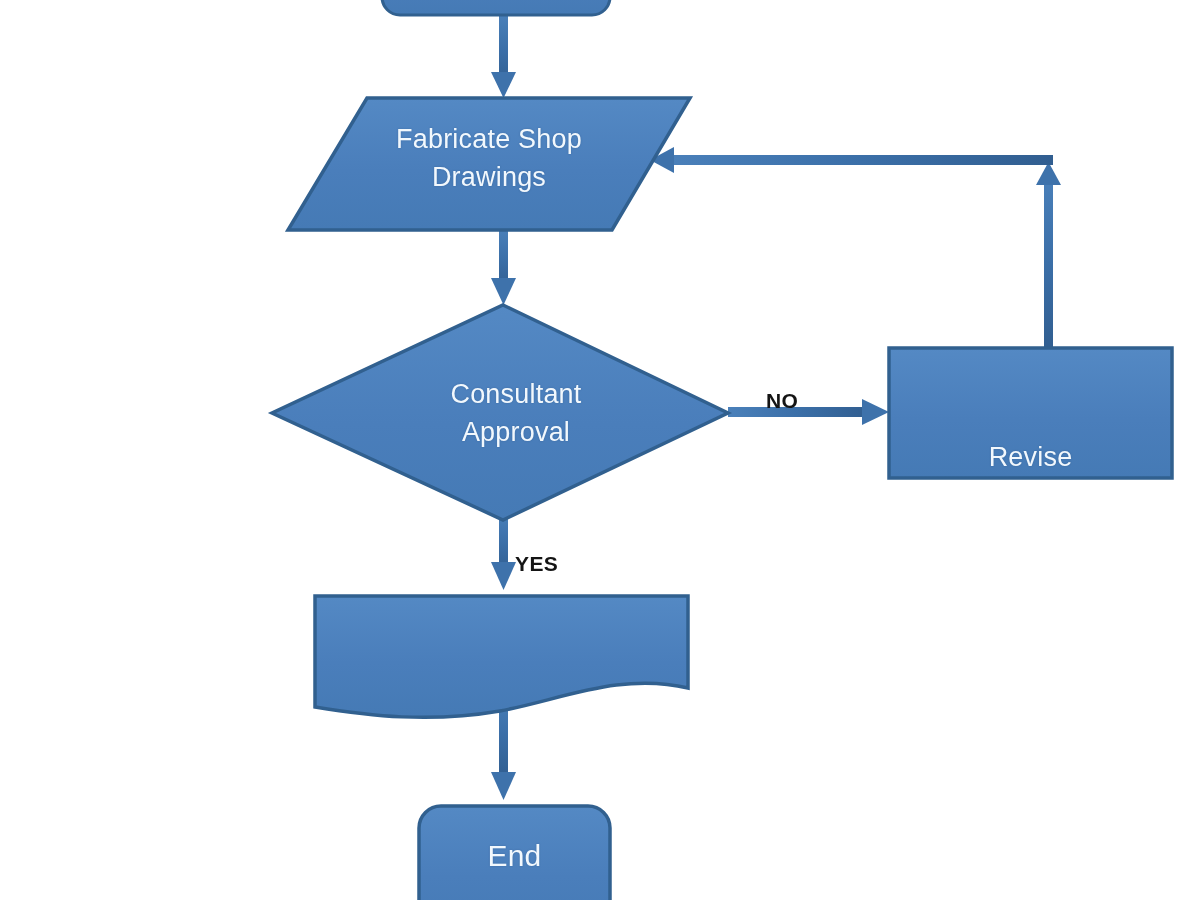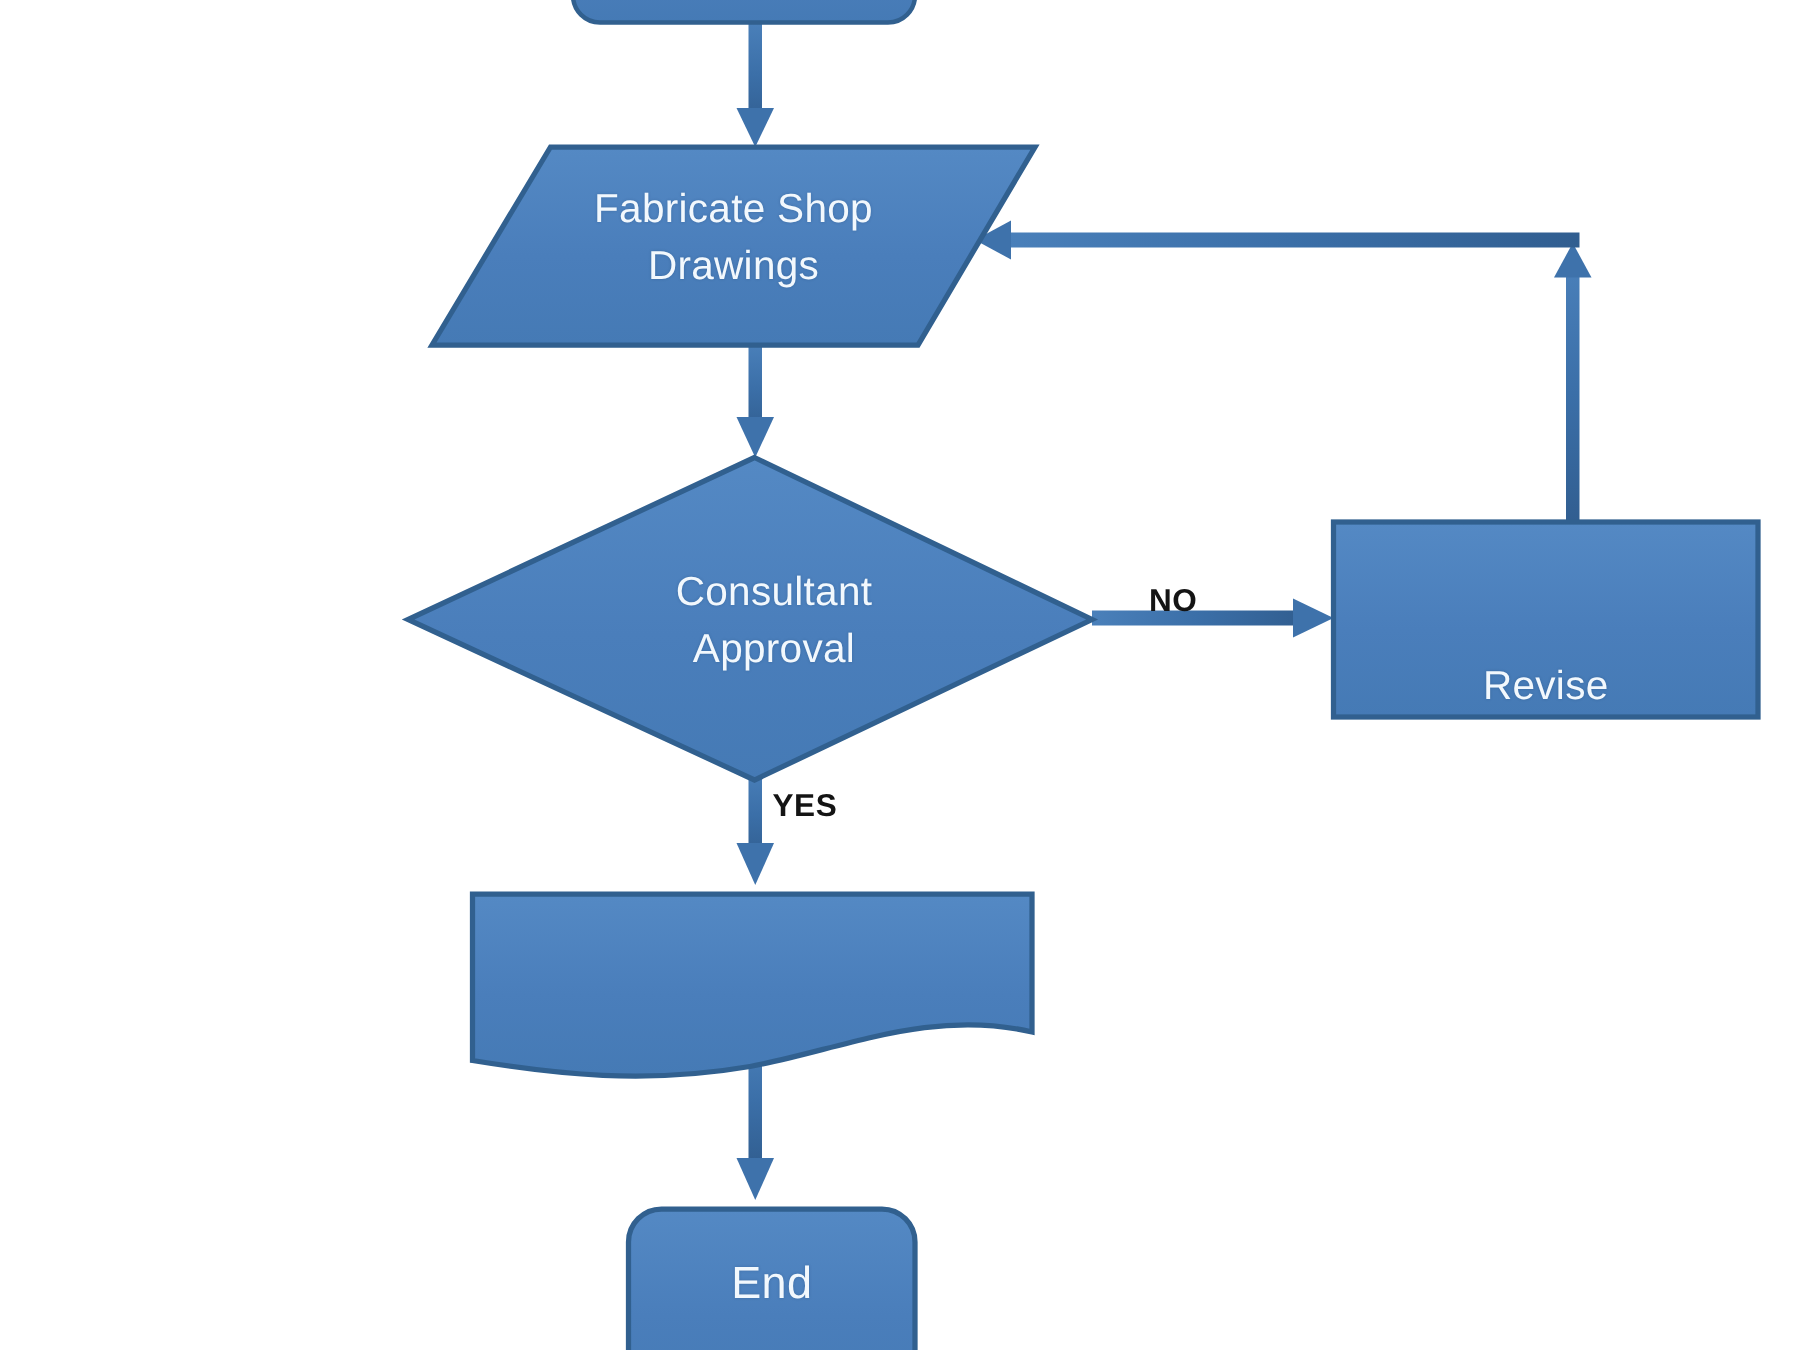--- a/index.html
+++ b/index.html
@@ -145,21 +145,21 @@
   <div class="node-label" style="left:316px; top:375px; width:400px;">Consultant
 Approval</div>
 
   <div class="node-label" style="left:889px; top:394px; width:283px;margin-top:44px;">Revise</div>
 
 
   <div class="node-label" style="left:419px; top:837px; width:191px; font-size:30px;">End</div>
 
   <div class="edge-label" style="left:766px; top:365px;margin-top:24px;">NO</div>
 
-  <div class="edge-label" style="left:515px; top:526px;">YES</div>
+  <div class="edge-label" style="left:515px; top:552px;">YES</div>
 
   <div class="hit" style="left:288px; top:98px; width:402px; height:134px;"></div>
   <div class="hit" style="left:272px; top:305px; width:456px; height:216px;"></div>
   <div class="hit" style="left:889px; top:348px; width:283px; height:130px;"></div>
   <div class="hit" style="left:315px; top:596px; width:373px; height:122px;"></div>
   <div class="hit" style="left:419px; top:806px; width:191px; height:94px;"></div>
   <div class="hit" style="left:382px; top:0px; width:228px; height:16px;"></div>
 
 </div>
 

